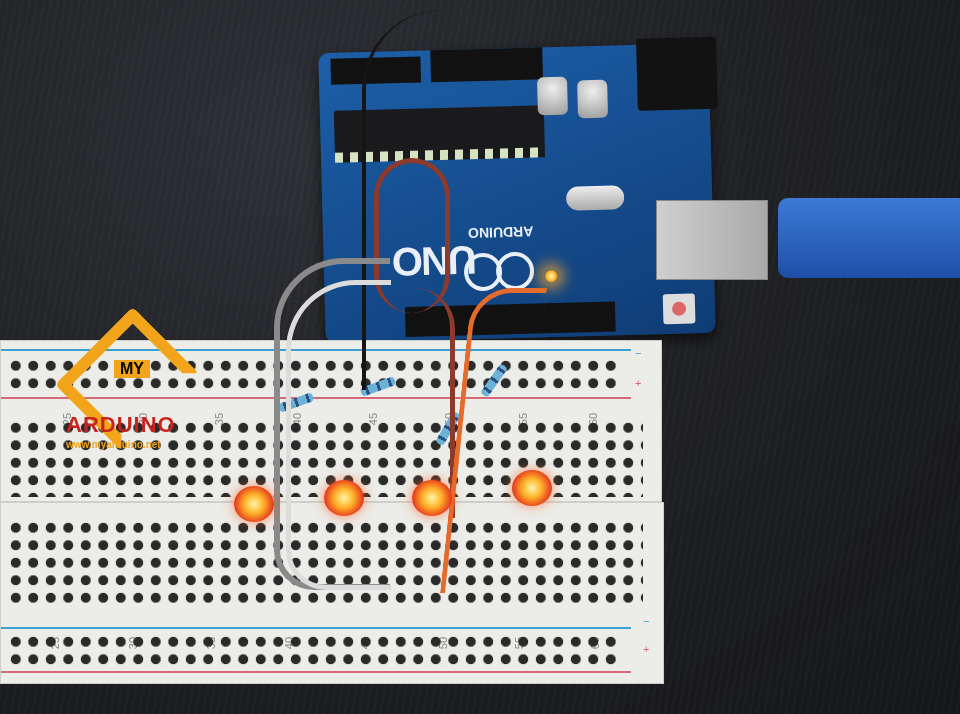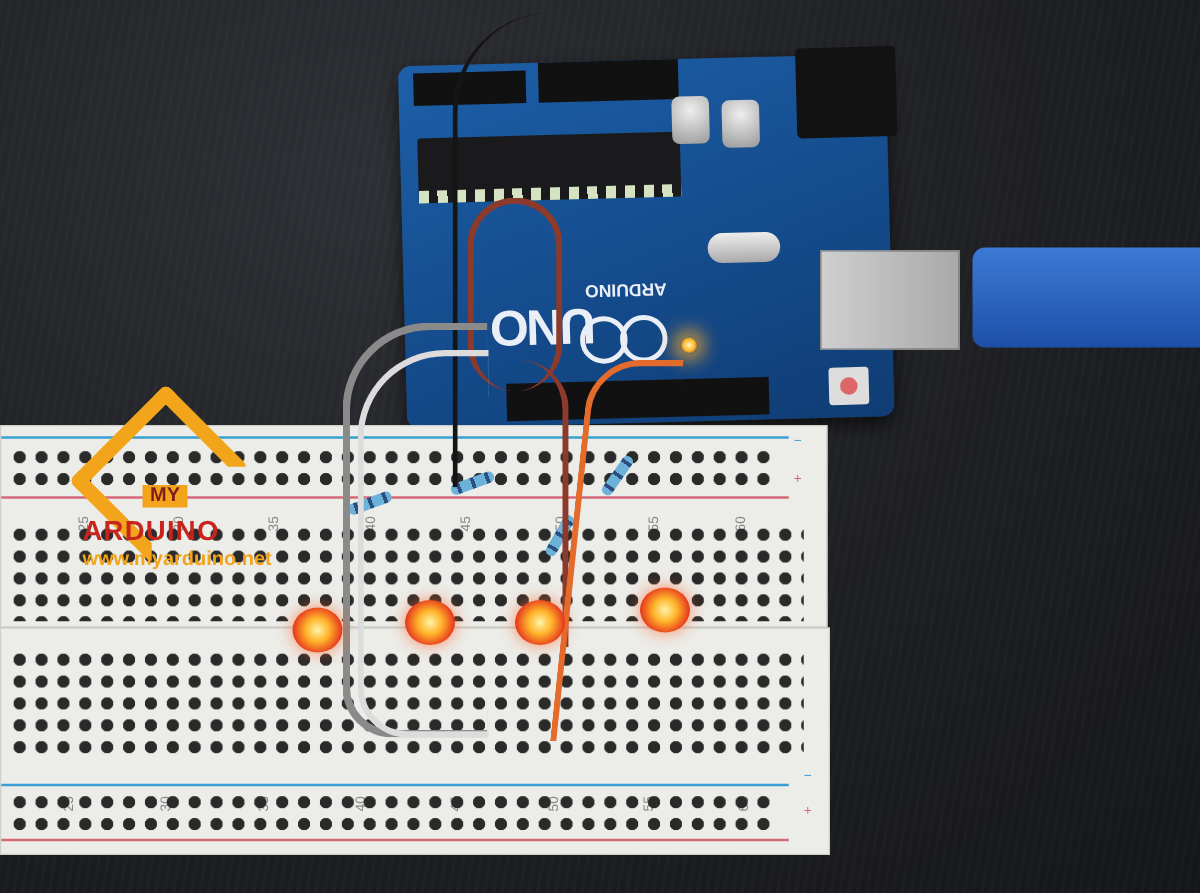--- a/index.html
+++ b/index.html
@@ -35,23 +35,23 @@
   .rail-red{position:absolute;height:2px;background:#d46a78;}
   .rail-blue{position:absolute;height:2px;background:#3aa0d2;}
   .num{position:absolute;font-size:11px;color:#888;transform:rotate(-90deg);}
   .lbl{position:absolute;font-size:11px;color:#888;}
   .led{position:absolute;width:40px;height:36px;border-radius:50%;background:radial-gradient(circle at 50% 50%,#fff3a8 0%,#ffb42a 35%,#e8401e 70%,#b2130c 100%);box-shadow:0 0 12px rgba(255,100,40,0.7);}
   .wire{position:absolute;border-radius:60px;border-style:solid;background:transparent;}
   .resistor{position:absolute;width:36px;height:9px;border-radius:4px;background:repeating-linear-gradient(90deg,#6cb2d8 0 5px,#2b4f80 5px 8px,#6cb2d8 8px 12px);}
   
   .wm{position:absolute;left:62px;top:322px;width:130px;height:134px;}
   .wm-c{position:absolute;left:18px;top:2px;width:70px;height:86px;border:12px solid #f2a51a;border-right-color:transparent;transform:rotate(45deg);border-radius:6px;}
-  .wm-my{position:absolute;left:52px;top:38px;background:#f2a51a;color:#7f1d1d;font-weight:bold;font-size:16px;padding:0 6px;margin-top:28px;}
+  .wm-my{position:absolute;left:52px;top:38px;background:#f2a51a;color:#000000;font-weight:bold;font-size:16px;padding:0 6px;}
   .wm-ard{position:absolute;left:4px;top:90px;color:#c8241e;font-weight:bold;font-size:22px;letter-spacing:1px;}
-  .wm-url{position:absolute;left:4px;top:117px;color:#f2a51a;font-weight:bold;font-size:16px;}
+  .wm-url{position:absolute;left:4px;top:117px;color:#f2a51a;font-weight:bold;font-size:10px;}
 </style>
 </head>
 <body>
 
 <div class="scene"></div>
 <div class="grain"></div>
 
 <div class="board">
   <div class="header hdr-top1"></div>
   <div class="header hdr-top2"></div>

